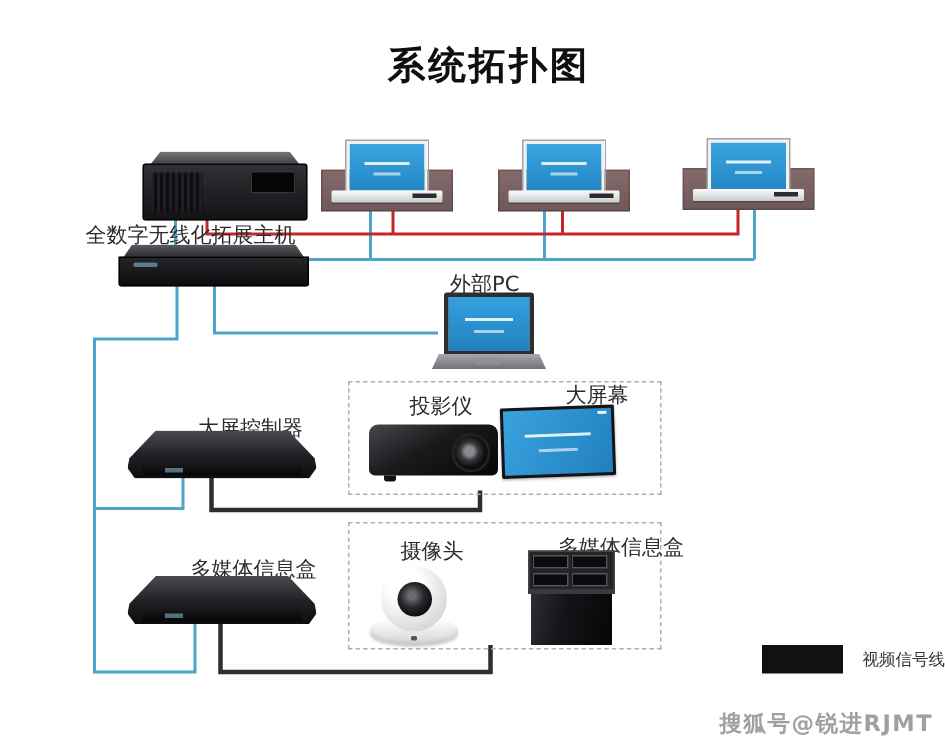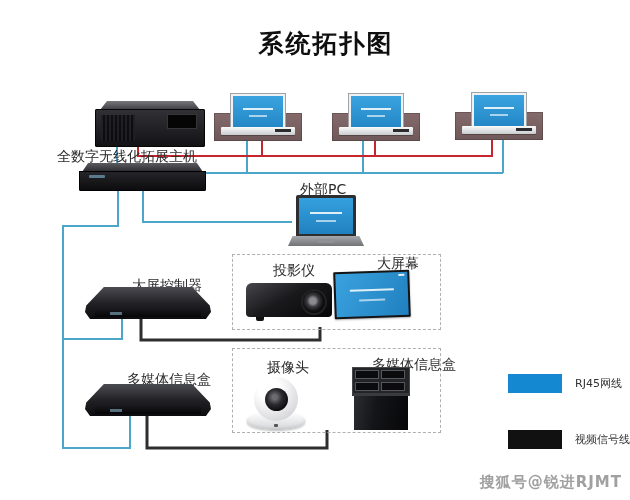--- a/index.html
+++ b/index.html
@@ -210,23 +210,19 @@
     <div class="mtop">
       <div class="mcell"></div>
       <div class="mcell"></div>
       <div class="mcell"></div>
       <div class="mcell"></div>
     </div>
     <div class="mflange"></div>
     <div class="mbody"></div>
   </div>
 
-  <div class="abs legrow" style="left:488px;top:374px;">
-    <div class="swatch" style="background: rgb(20, 136, 208);"></div>
-    <span class="legtext">RJ45网线</span>
-  </div>
   <div class="abs watermark">搜狐号@锐进RJMT</div>
 
   <div class="abs legrow" style="left:488px;top:430px;">
     <div class="swatch" style="background: rgb(17, 17, 17);"></div>
     <span class="legtext">视频信号线</span>
   </div>
 </div>
 
 </body></html>

